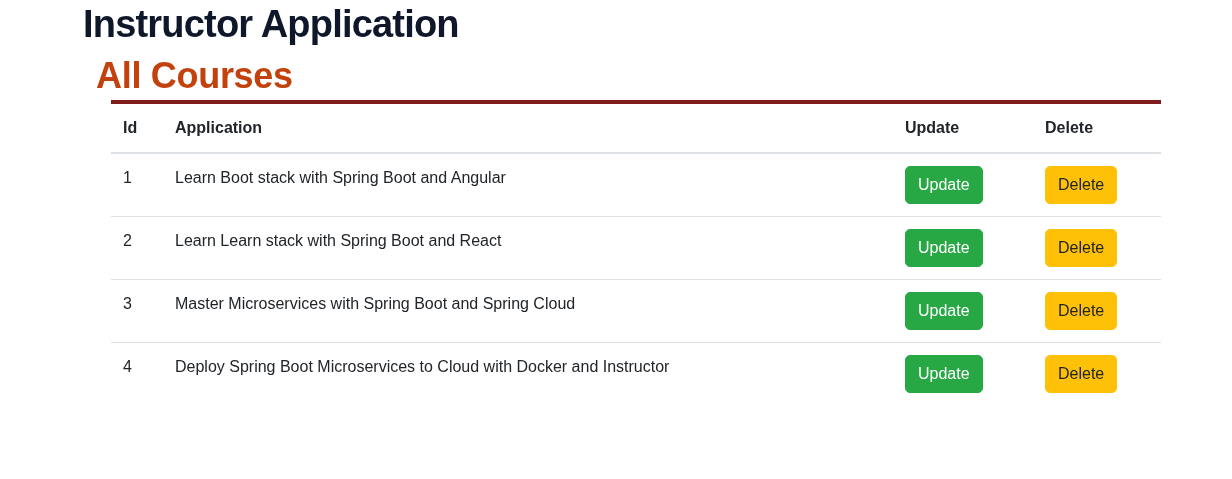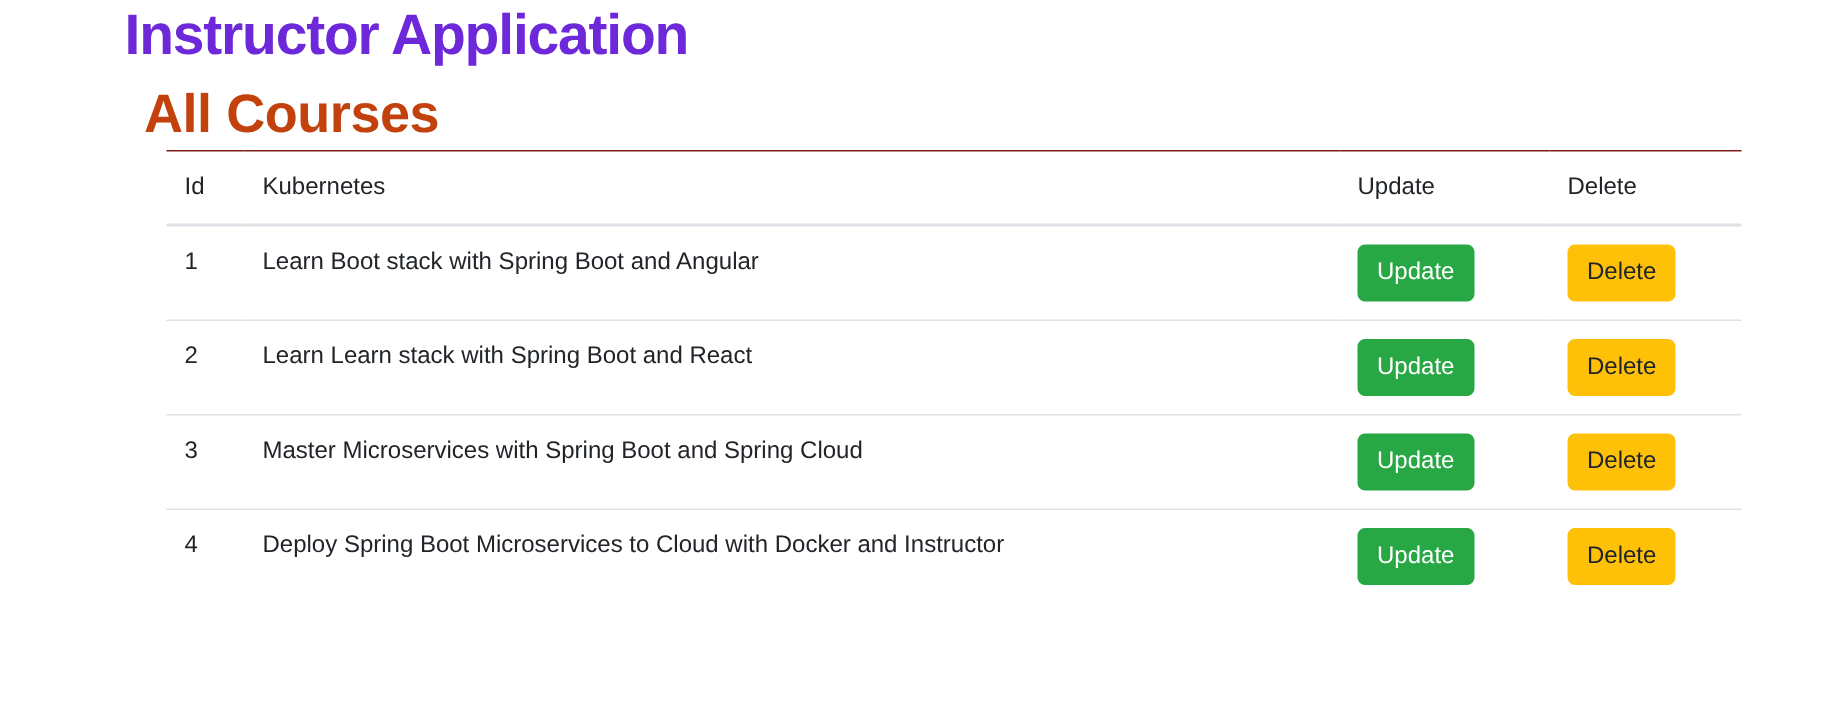--- a/index.html
+++ b/index.html
@@ -17,21 +17,21 @@
   }
   .page {
     padding: 0 71px 0 83px;
   }
   h1.app-title {
     margin: 0 0 9px 0;
     font-size: 38px;
     line-height: 48px;
     font-weight: 700;
     letter-spacing: -0.8px;
-    color: #6d28d9;
+    color: #0f172a;
   }
   .section {
     padding-left: 13px;
   }
   h2.section-title {
     margin: 11px 0 7px 0;
     font-size: 36px;
     line-height: 34px;
     font-weight: 700;
     letter-spacing: -0.3px;
@@ -51,23 +51,23 @@
   col.c-upd  { width: 140px; }
   col.c-del  { width: 128px; }
   th, td {
     padding: 12px;
     text-align: left;
     vertical-align: top;
     font-size: 16px;
     line-height: 24px;
   }
   thead th {
-    border-top: 1px solid #7f1d1d;
+    border-top: 4px solid #7f1d1d;
     border-bottom: 2px solid #dee2e6;
-    font-weight: 400;
+    font-weight: 700;
   }
   tbody td {
     border-top: 1px solid #dee2e6;
   }
   .btn {
     display: inline-block;
     padding: 6px 12px;
     font-family: "Liberation Sans", sans-serif;
     font-size: 16px;
     line-height: 24px;
@@ -104,21 +104,21 @@
       <table class="courses">
         <colgroup>
           <col class="c-id">
             <col class="c-desc">
             <col class="c-upd">
             <col class="c-del">
         </colgroup>
         <thead>
           <tr>
             <th>Id</th>
-            <th>Kubernetes</th>
+            <th>Application</th>
             <th>Update</th>
             <th>Delete</th>
           </tr>
         </thead>
         <tbody>
           <tr>
             <td>1</td>
             <td>Learn Boot stack with Spring Boot and Angular</td>
             <td>
               <button class="btn btn-success">Update</button>

